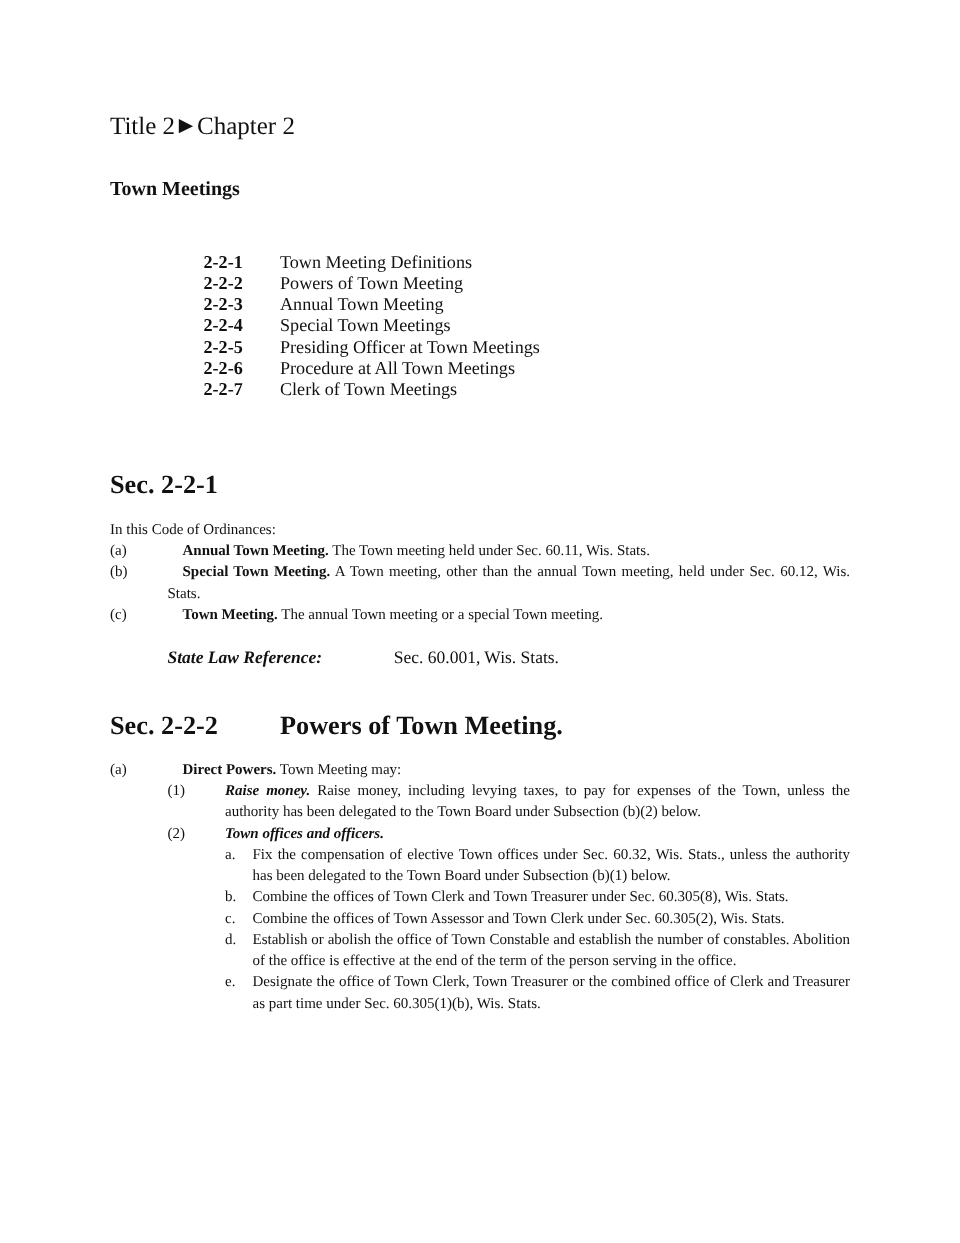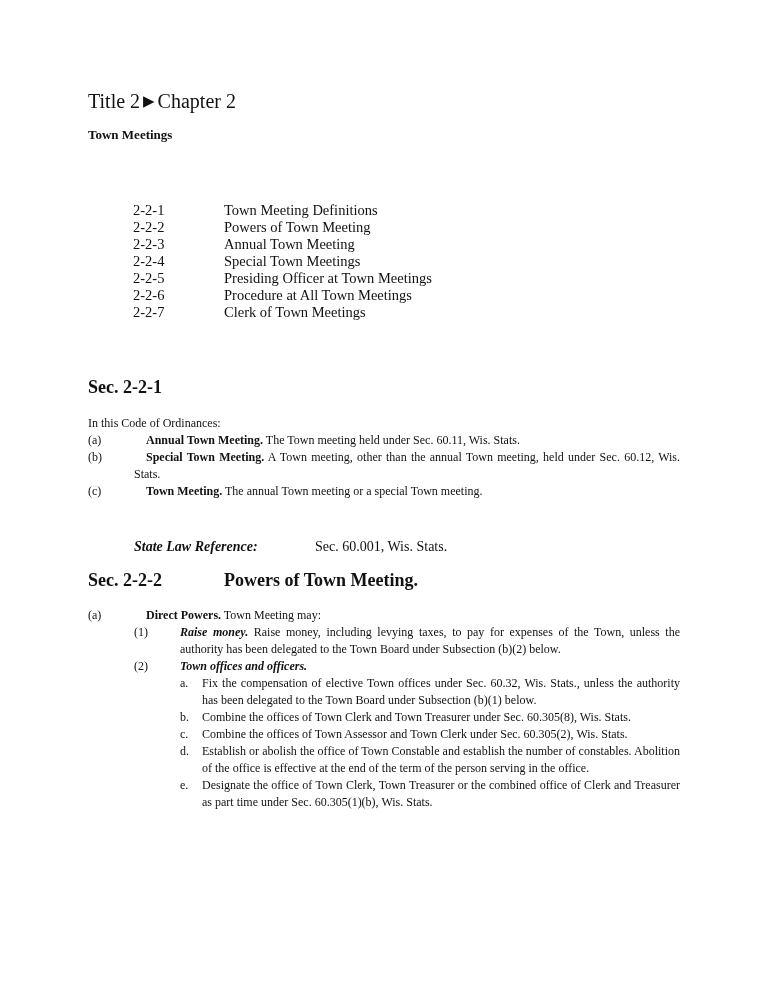--- a/index.html
+++ b/index.html
@@ -34,53 +34,54 @@
     text-align: center;
   }
   .title-line .arrow {
     display: inline-block;
     font-size: 15px;
     vertical-align: 2px;
     padding: 0 3px;
   }
   .chapter-title {
     position: absolute;
-    top: 122px;
+    top: 139px;
     left: 0;
-    font-size: 13px;
+    font-size: 16px;
     line-height: 26px;
     font-weight: bold;
   }
 
   
   .toc {
     position: absolute;
     top: 202px;
     left: 45px;       
     width: 520px;
   }
   .toc-row {
     display: flex;
     font-size: 14.5px;
     line-height: 17px;
   }
   .toc-num {
-    font-weight: normal;
+    font-weight: bold;
     width: 91px;      
     flex: 0 0 91px;
+    text-align: center;
   }
   .toc-label {
     flex: 1 1 auto;
   }
 
   
   .sec-head {
     display: flex;
     font-weight: bold;
-    font-size: 18px;
+    font-size: 21px;
     line-height: 20px;
   }
   .sec-head .sec-num {
     width: 136px;     
     flex: 0 0 136px;
   }
   .sec-head .sec-title {
     flex: 1 1 auto;
   }
   #sec-2-2-1-heading { position: absolute; top: 377px; left: 0; width: 592px; }
@@ -112,21 +113,20 @@
   .term-bi     { font-weight: bold; font-style: italic; }
 
   
   .state-ref {
     position: absolute;
     top: 518px;
     left: 46px;       
     display: flex;
     font-size: 14px;
     line-height: 17px;
-    margin-top: 20px;
   }
   .state-ref .srl {
     font-weight: bold;
     font-style: italic;
     width: 181px;     
     flex: 0 0 181px;
   }
   .state-ref .srv { flex: 1 1 auto; }
   .nojust { text-align: center; }
 </style>

